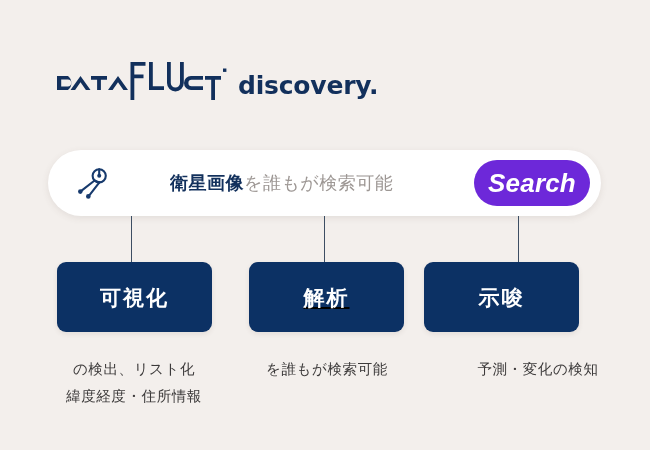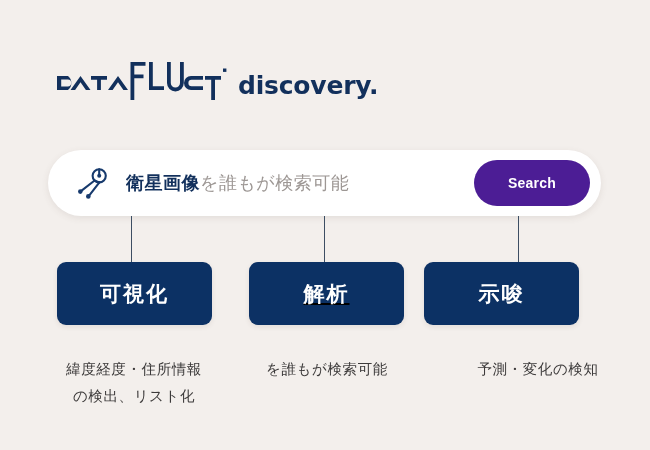--- a/index.html
+++ b/index.html
@@ -46,20 +46,21 @@
     top: 150px;
     width: 553px;
     height: 66px;
     background: #ffffff;
     border-radius: 33px;
     box-shadow: 0 2px 7px rgba(90, 70, 60, 0.10);
     display: flex;
     align-items: center;
     box-sizing: border-box;
     padding: 0 11px 0 28px;
+    gap: 44px;
   }
   #satellite-icon {
     flex: 0 0 auto;
     margin-right: 16px;
     display: block;
   }
   #search-placeholder {
     flex: 1 1 auto;
     font-size: 18px;
     line-height: 1;
@@ -74,48 +75,49 @@
   #search-placeholder .rest {
     color: #9d9794;
     letter-spacing: 0.5px;
   }
   #search-button {
     flex: 0 0 auto;
     width: 116px;
     height: 46px;
     border: none;
     border-radius: 23px;
-    background: #4c1d95;
+    background: #6d28d9;
     color: #ffffff;
     font-family: "Liberation Sans", sans-serif;
-    font-size: 14px;
+    font-size: 26px;
     font-weight: bold;
     letter-spacing: 0.2px;
     cursor: pointer;
     padding: 0;
+    font-style: italic;
   }
 
   
   .connector {
     position: absolute;
     width: 1px;
     background: #3d4e63;
     top: 216px;
     height: 47px;
   }
   #connector-0 { left: 131px; }
   #connector-1 { left: 324px; }
   #connector-2 { left: 518px; }
 
   
   .card {
     position: absolute;
     top: 262px;
     width: 155px;
-    height: 63px;
+    height: 70px;
     background: #0c3164;
     border-radius: 9px;
     display: flex;
     align-items: center;
     justify-content: center;
     box-shadow: 0 2px 5px rgba(90, 70, 60, 0.10);
   }
   #card-0 { left: 57px; }
   #card-1 { left: 249px; text-decoration: underline; }
   #card-2 { left: 424px; }
@@ -204,17 +206,17 @@
   <span class="card-label">可視化</span>
 </div>
 <div class="card" id="card-1">
   <span class="card-label">解析</span>
 </div>
 <div class="card" id="card-2">
   <span class="card-label">示唆</span>
 </div>
 
 <div class="caption" id="caption-0">
+    <div>の検出、リスト化</div>
     <div>緯度経度・住所情報</div>
-    <div>の検出、リスト化</div>
   </div>
 <div class="caption" id="caption-1">を誰もが検索可能</div>
 <div class="caption" id="caption-2">予測・変化の検知</div>
 
 </body></html>

